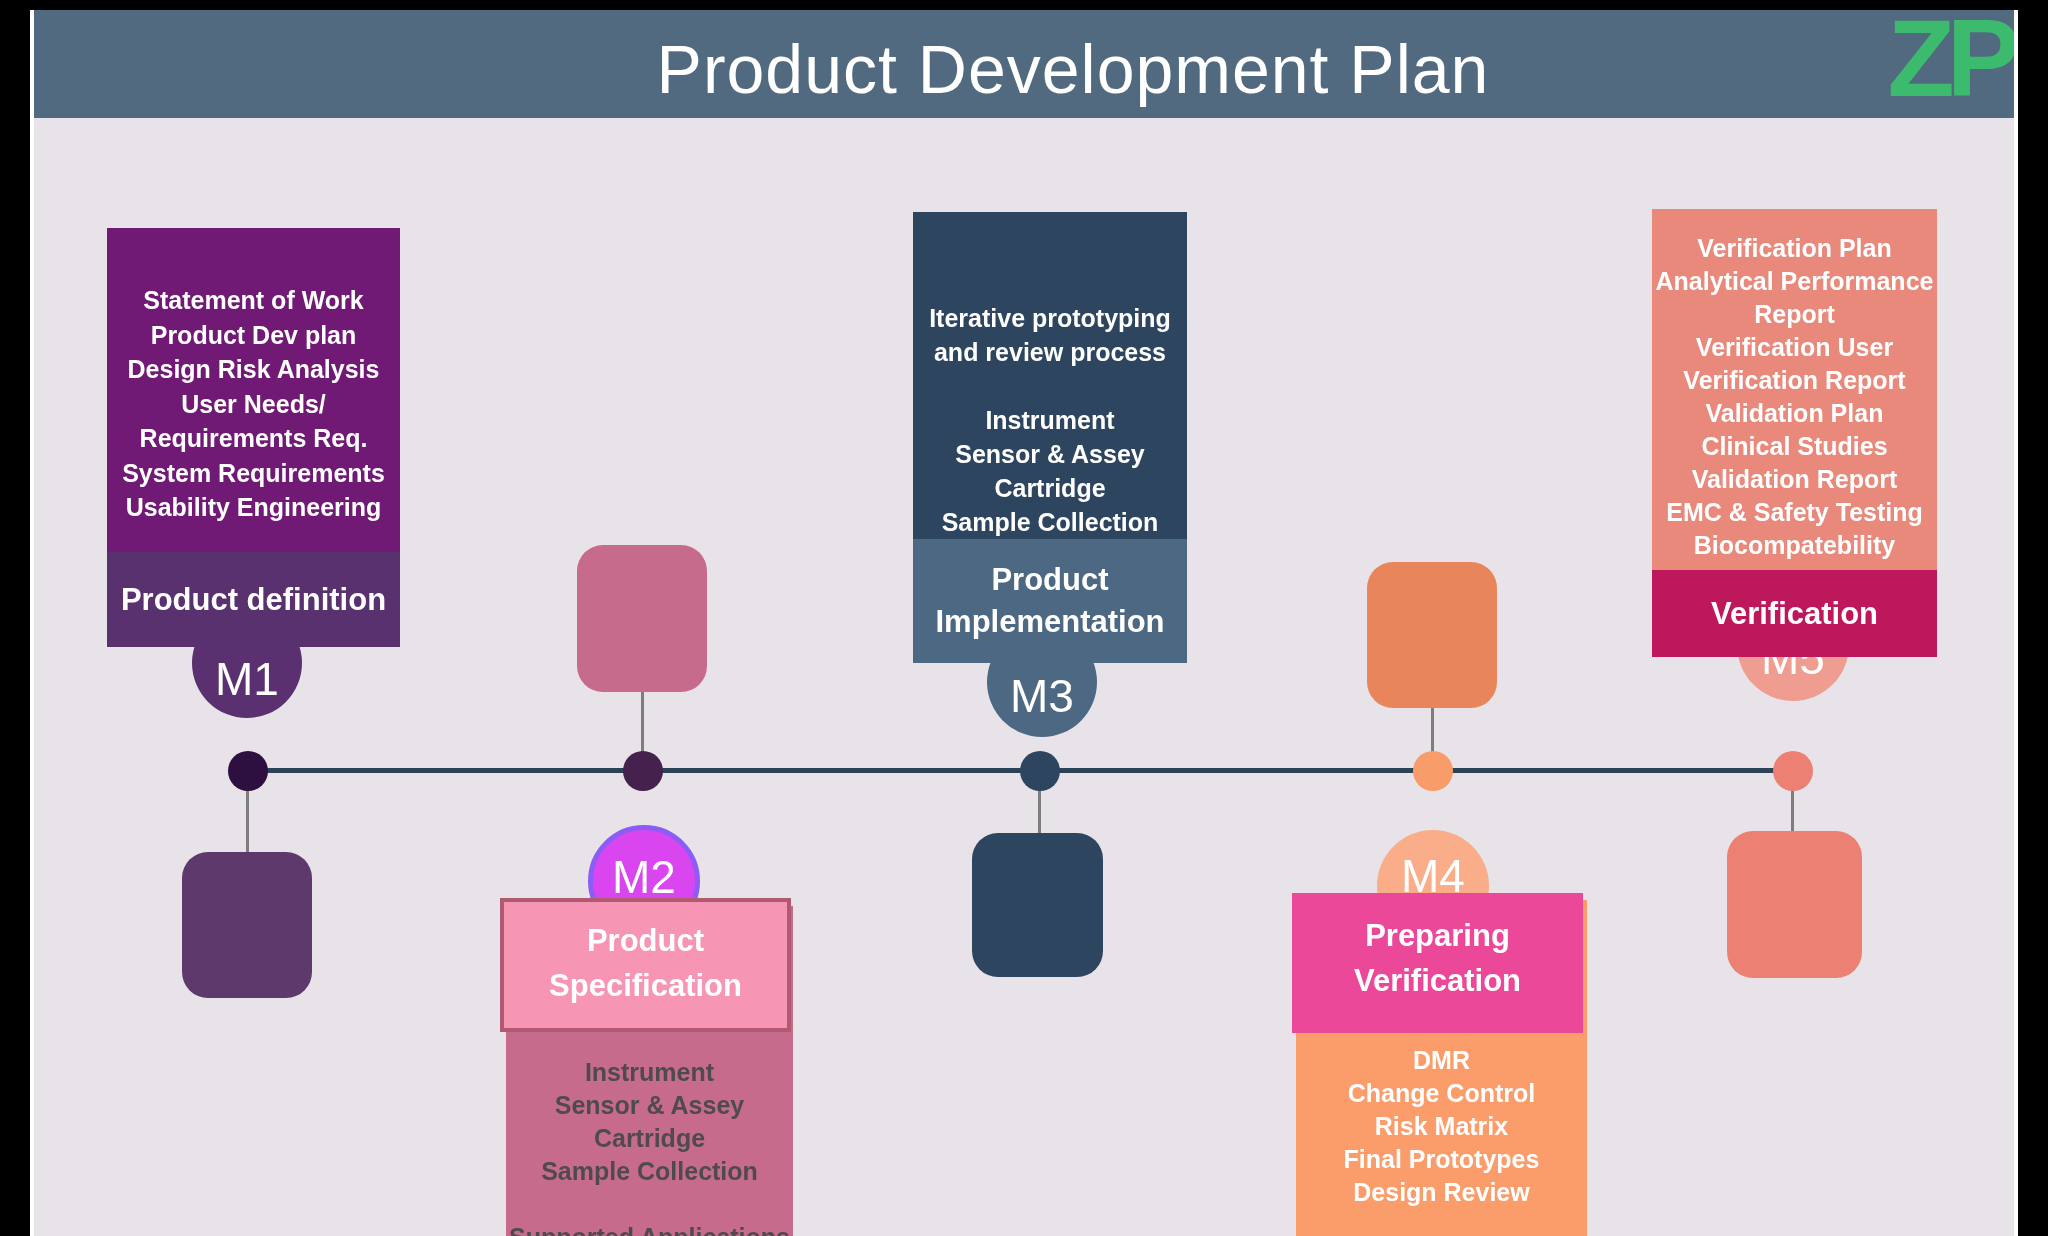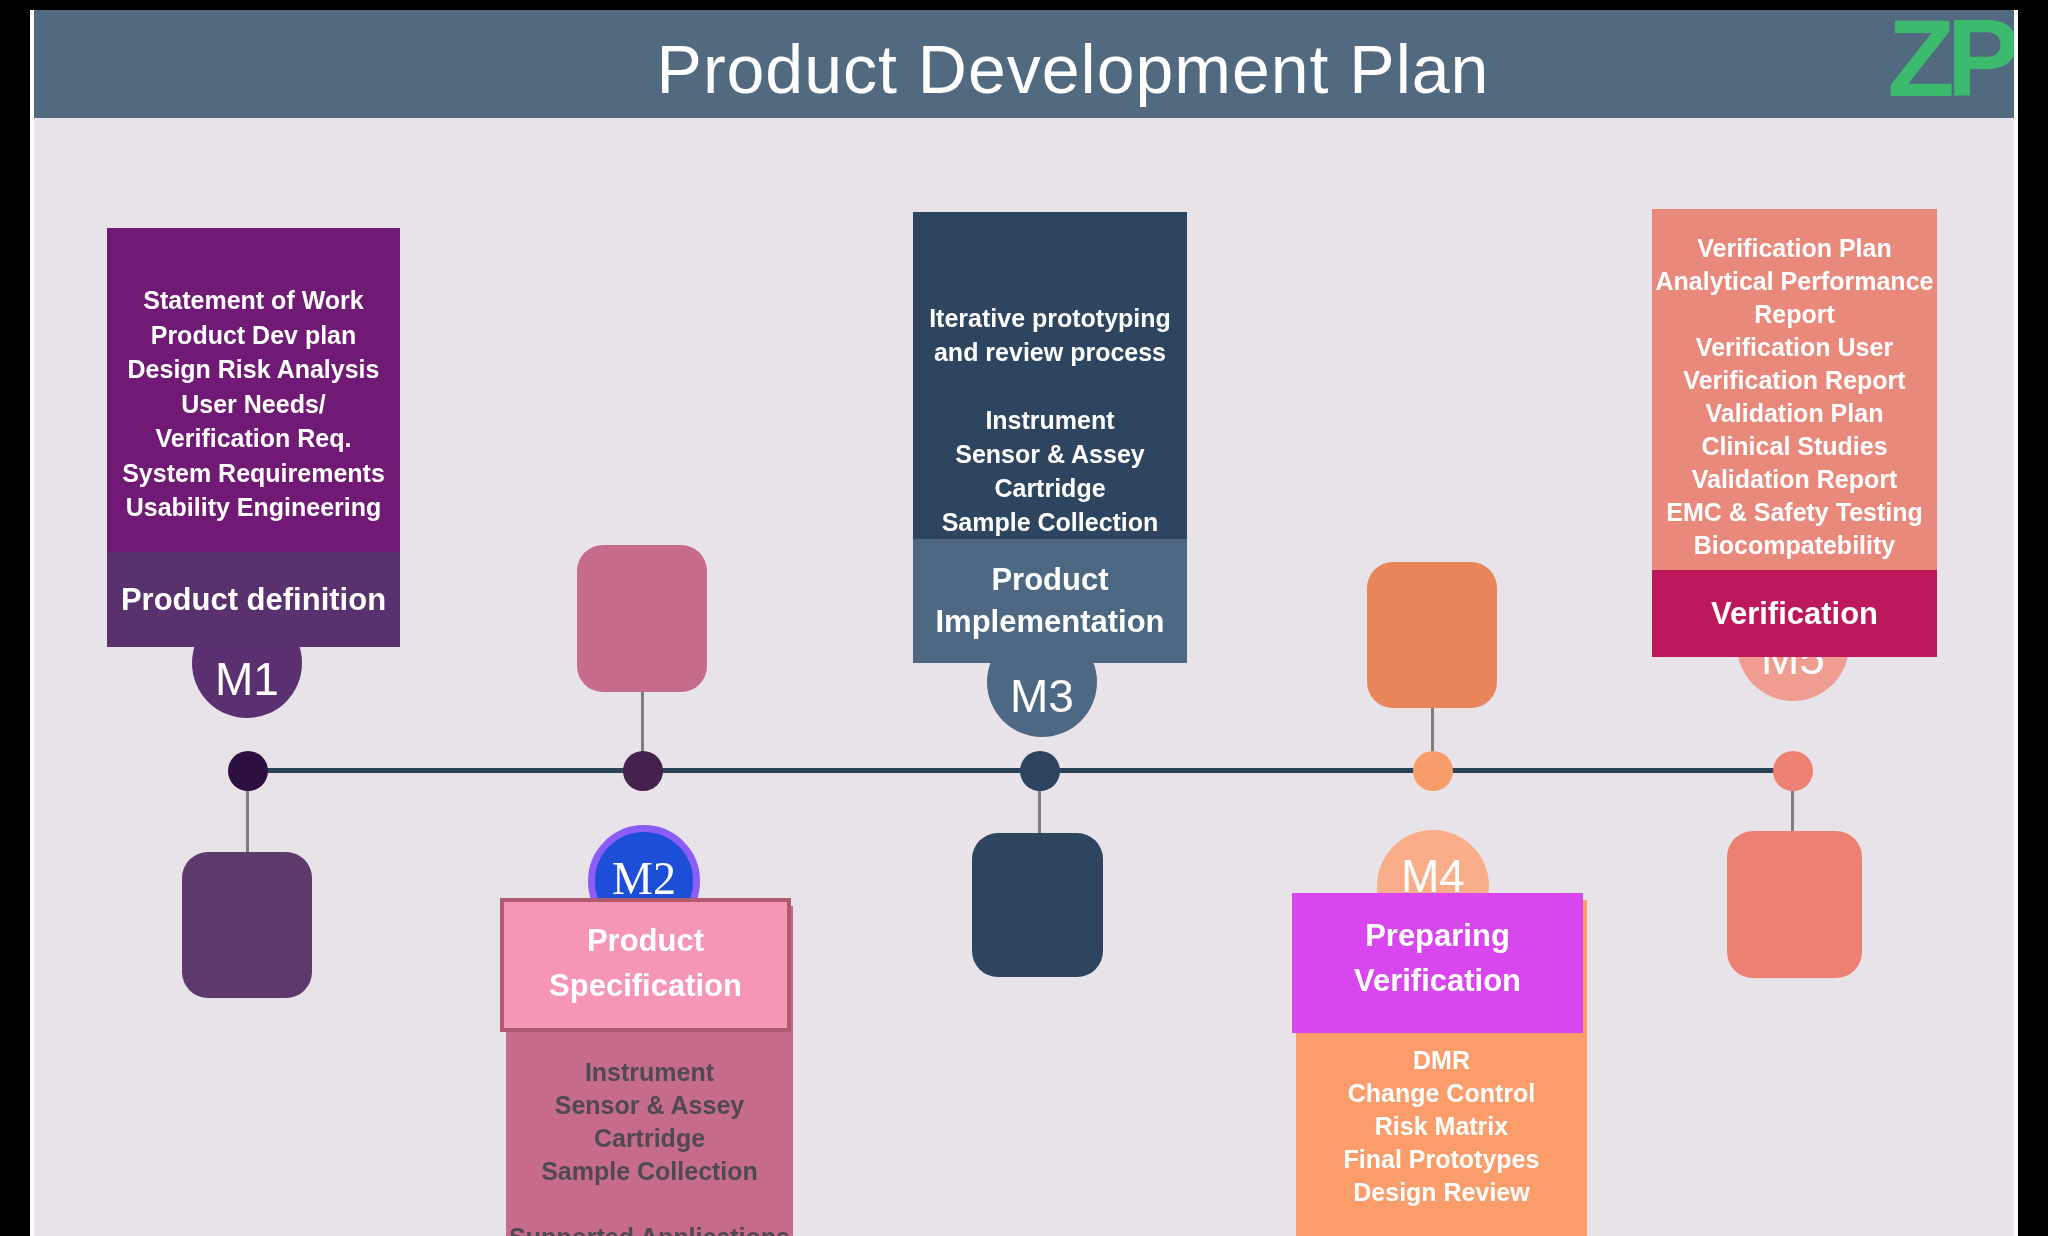--- a/index.html
+++ b/index.html
@@ -43,21 +43,21 @@
   .m5 .card-foot{background:#be185d;height:87px;}
   .m5 .list{padding-top:23px;}
   
   .hbox{position:absolute;z-index:3;text-align:center;color:#fff;
         font-size:31px;font-weight:700;line-height:45px;box-sizing:border-box;}
   .bbox{position:absolute;z-index:2;}
   .bbox .list{position:absolute;width:100%;}
   .m2h{background:#f795b4;border:4px solid #b05a72;padding-top:16px;}
   .m2b{background:#c76b8c;}
   .m2b .li{color:#4f4a4f;}
-  .m4h{background:#d946ef;padding-top:20px;}
+  .m4h{background:#ec4899;padding-top:20px;}
   .m4b{background:#fa9d6b;}
 </style>
 </head>
 <body>
 
 <div class="canvas">
  <div class="stage">
 
   
   <div class="header">
@@ -73,38 +73,38 @@
     <div class="badge" style="left:158px;top:598px;width:110px;height:110px;background:#5a3070;">
       <span style="bottom:12px;">M1</span>
     </div>
     <div class="card m1" style="left:73px;top:218px;width:293px;height:419px;">
       <div class="card-body">
         <div class="list">
               <div class="li">Statement of Work</div>
               <div class="li">Product Dev plan</div>
               <div class="li">Design Risk Analysis</div>
               <div class="li">User Needs/</div>
-              <div class="li">Verification Req.</div>
+              <div class="li">Requirements Req.</div>
               <div class="li">System Requirements</div>
               <div class="li">Usability Engineering</div>
             </div>
       </div>
       <div class="card-foot">Product definition</div>
     </div>
     <div class="dot" style="left:194px;background:#2d1040;"></div>
     <div class="conn" style="left:212px;top:775px;height:70px;"></div>
     <div class="sat" style="left:148px;top:842px;width:130px;height:146px;background:#5d3a6b;"></div>
   </div>
 
   
   <div style="display:contents">
     <div class="sat" style="left:543px;top:535px;width:130px;height:147px;background:#c76b8c;"></div>
     <div class="conn" style="left:607px;top:680px;height:64px;"></div>
     <div class="dot" style="left:589px;background:#45214e;"></div>
-    <div class="badge" style="left:554px;top:815px;width:112px;height:112px;background:#1d4ed8;border:7px solid #8b5cf6;box-sizing:border-box;font-family:Liberation Serif, serif;">
+    <div class="badge" style="left:554px;top:815px;width:112px;height:112px;background:#d946ef;border:5px solid #8b5cf6;box-sizing:border-box;">
       <span style="top:20px;">M2</span>
     </div>
     <div class="bbox m2b" style="left:472px;top:896px;width:287px;height:340px;">
       <div class="list" style="top:150px;">
             <div class="li">Instrument</div>
             <div class="li">Sensor &amp; Assey</div>
             <div class="li">Cartridge</div>
             <div class="li">Sample Collection</div>
             <div class="li gap"></div>
             <div class="li">Supported Applications</div>

